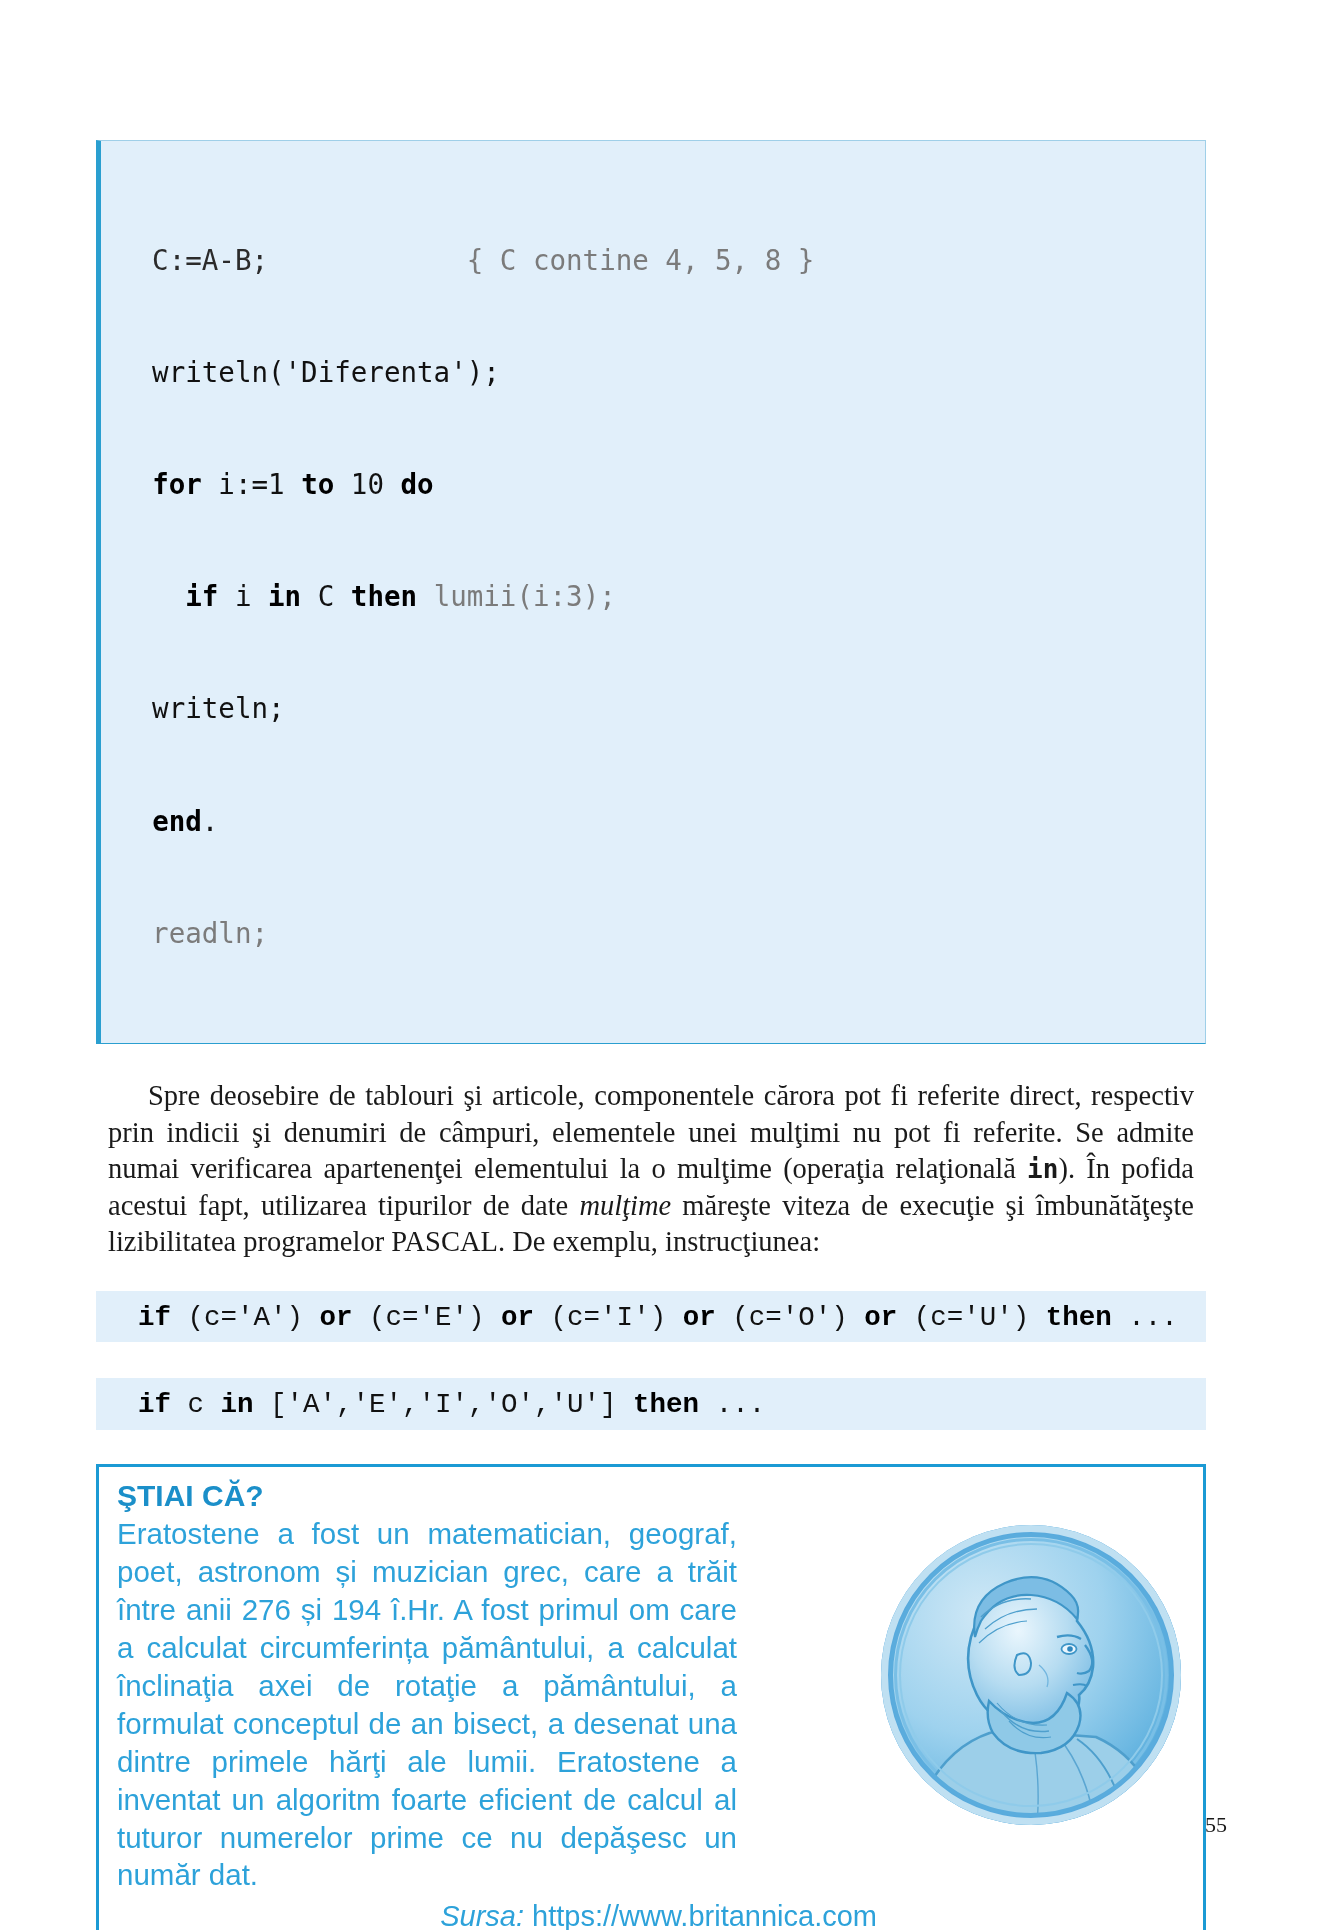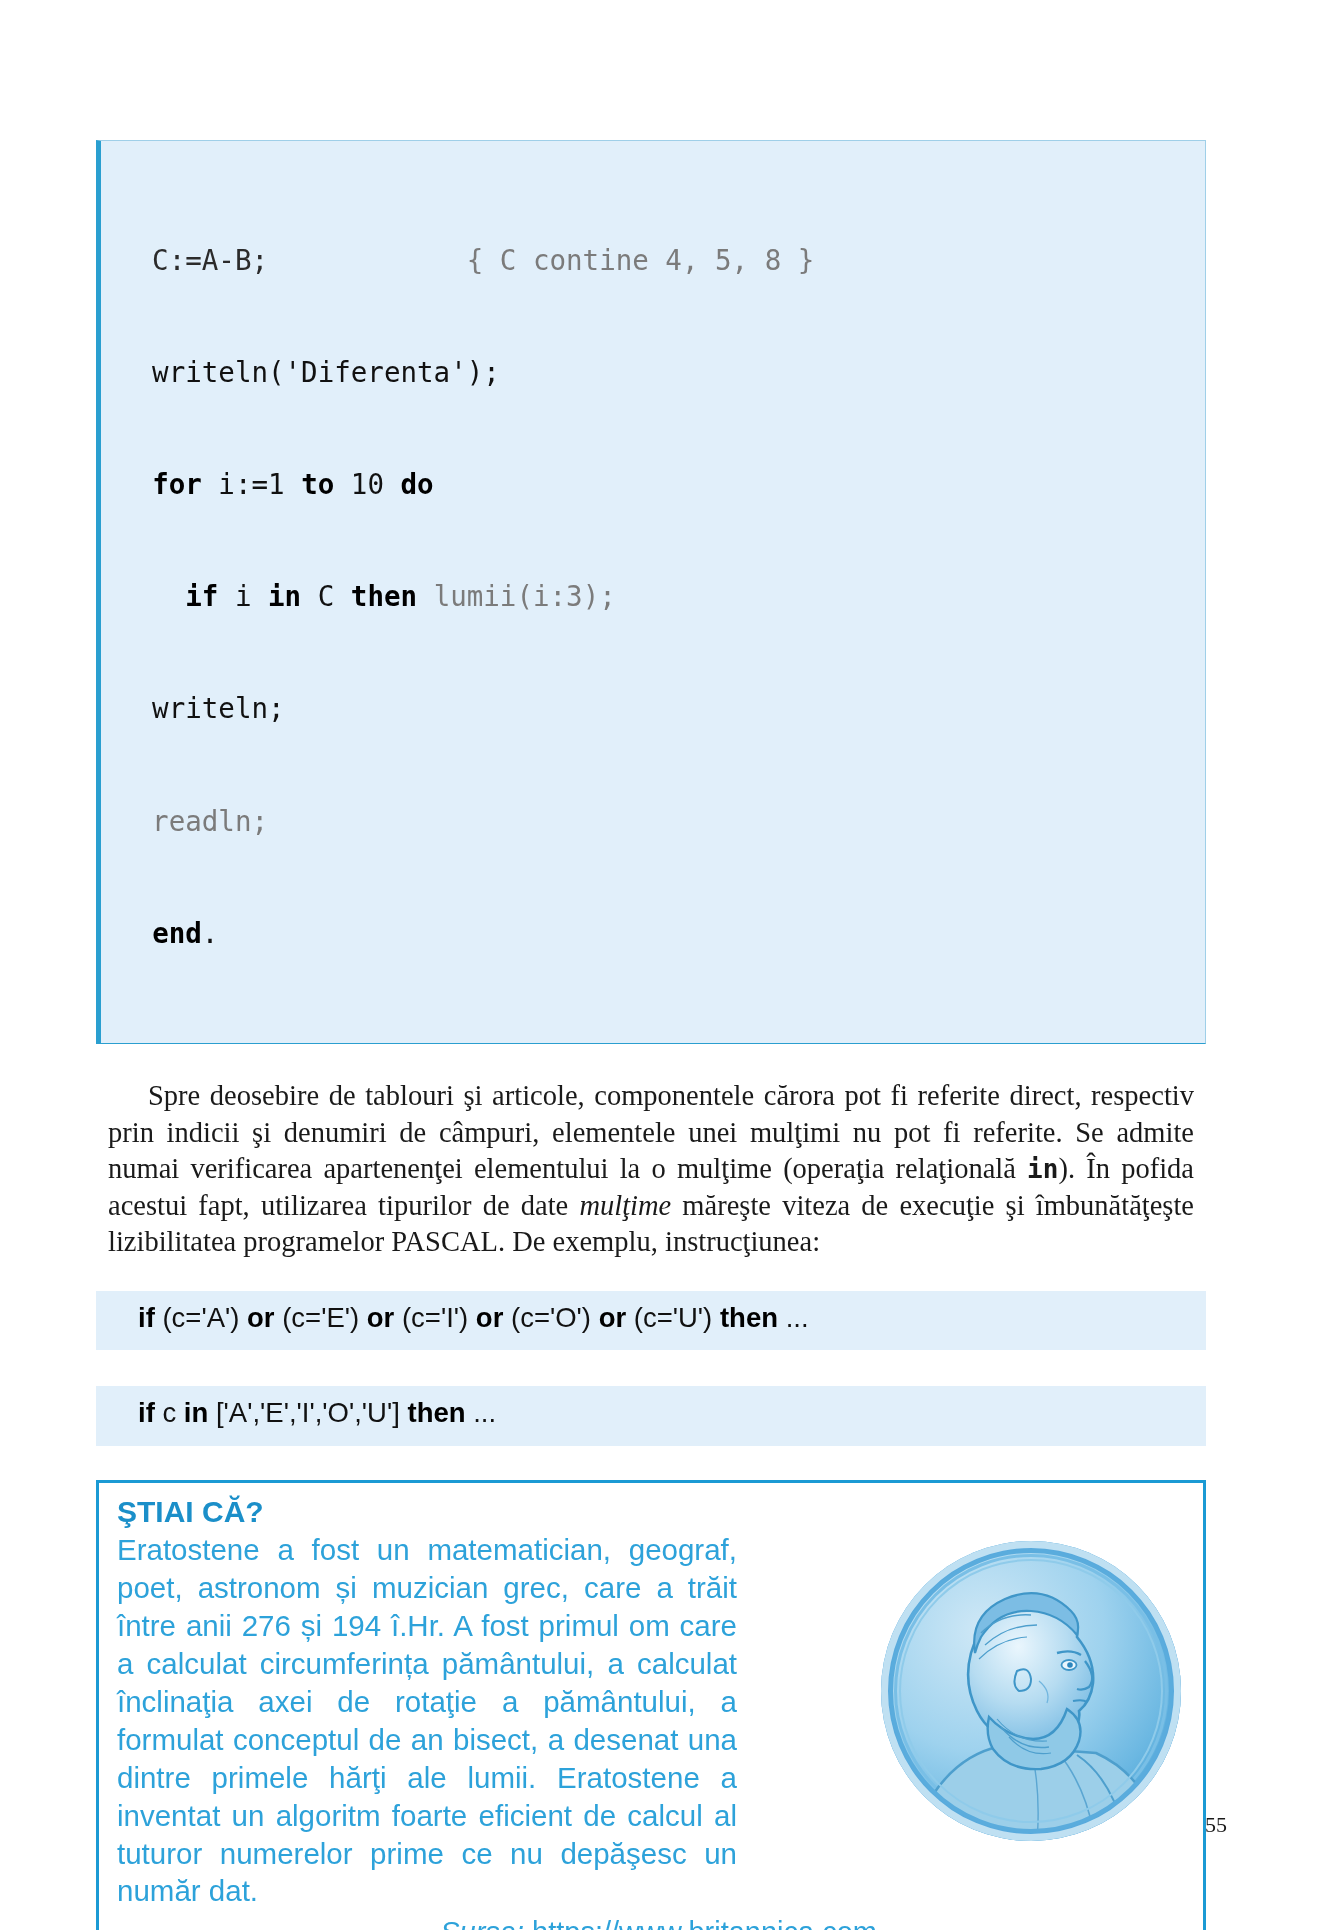--- a/index.html
+++ b/index.html
@@ -44,24 +44,24 @@
     white-space: pre;
     color: #111111;
   }
   .codeblock .ln { display: block; white-space: pre; }
   .kw { font-weight: bold; color: #000000; }
   .cm { color: #7b7b7b; }
   .pl { color: #2b2b2b; }
 
   .inlinecode {
     background: #e1effa;
-    font-family: Liberation Sans, sans-serif;
+    font-family: Liberation Mono, monospace;
     font-size: 27.5px;
     line-height: 1.5;
-    padding: 6px 14px 12px 42px;
+    padding: 6px 14px 4px 42px;
     white-space: pre;
     color: #111111;
     box-sizing: border-box;
     margin: 0;
   }
 
   
   p.body {
     font-family: "Liberation Serif", serif;
     font-size: 28.5px;
@@ -158,22 +158,22 @@
 
 <div class="page">
   <div class="content">
 
     <div class="codeblock">
       <span class="ln"><span class="pl">  C:=A-B;</span><span class="cm">            { C contine 4, 5, 8 }</span></span>
       <span class="ln">  writeln('Diferenta');</span>
       <span class="ln">  <span class="kw">for</span> i:=1 <span class="kw">to</span> 10 <span class="kw">do</span></span>
       <span class="ln">    <span class="kw">if</span> i <span class="kw">in</span> C <span class="kw">then</span> <span class="cm">lumii(i:3);</span></span>
       <span class="ln">  writeln;</span>
+      <span class="ln">  <span class="kw">end</span>.</span>
       <span class="ln"><span class="cm">  readln;</span></span>
-      <span class="ln">  <span class="kw">end</span>.</span>
     </div>
 
     <div class="spacer-22"></div>
 
     <p class="body indent"><span>Spre deosebire de tablouri şi articole, componentele cărora pot fi referite direct, respectiv prin indicii şi denumiri de câmpuri, elementele unei mulţimi nu pot fi referite. Se admite numai verificarea apartenenţei elementului la o mulţime (operaţia relaţională </span><span class="mono-b">in</span><span>). În pofida acestui fapt, utilizarea tipurilor de date </span><span class="ital">mulţime</span><span> măreşte viteza de execuţie şi îmbunătăţeşte lizibilitatea programelor PASCAL. De exemplu, instrucţiunea:</span></p>
 
     <div class="spacer-18"></div>
 
     <div class="inlinecode"><span class="kw">if</span> (c='A') <span class="kw">or</span> (c='E') <span class="kw">or</span> (c='I') <span class="kw">or</span> (c='O') <span class="kw">or</span> (c='U') <span class="kw">then</span> ...</div>
 

